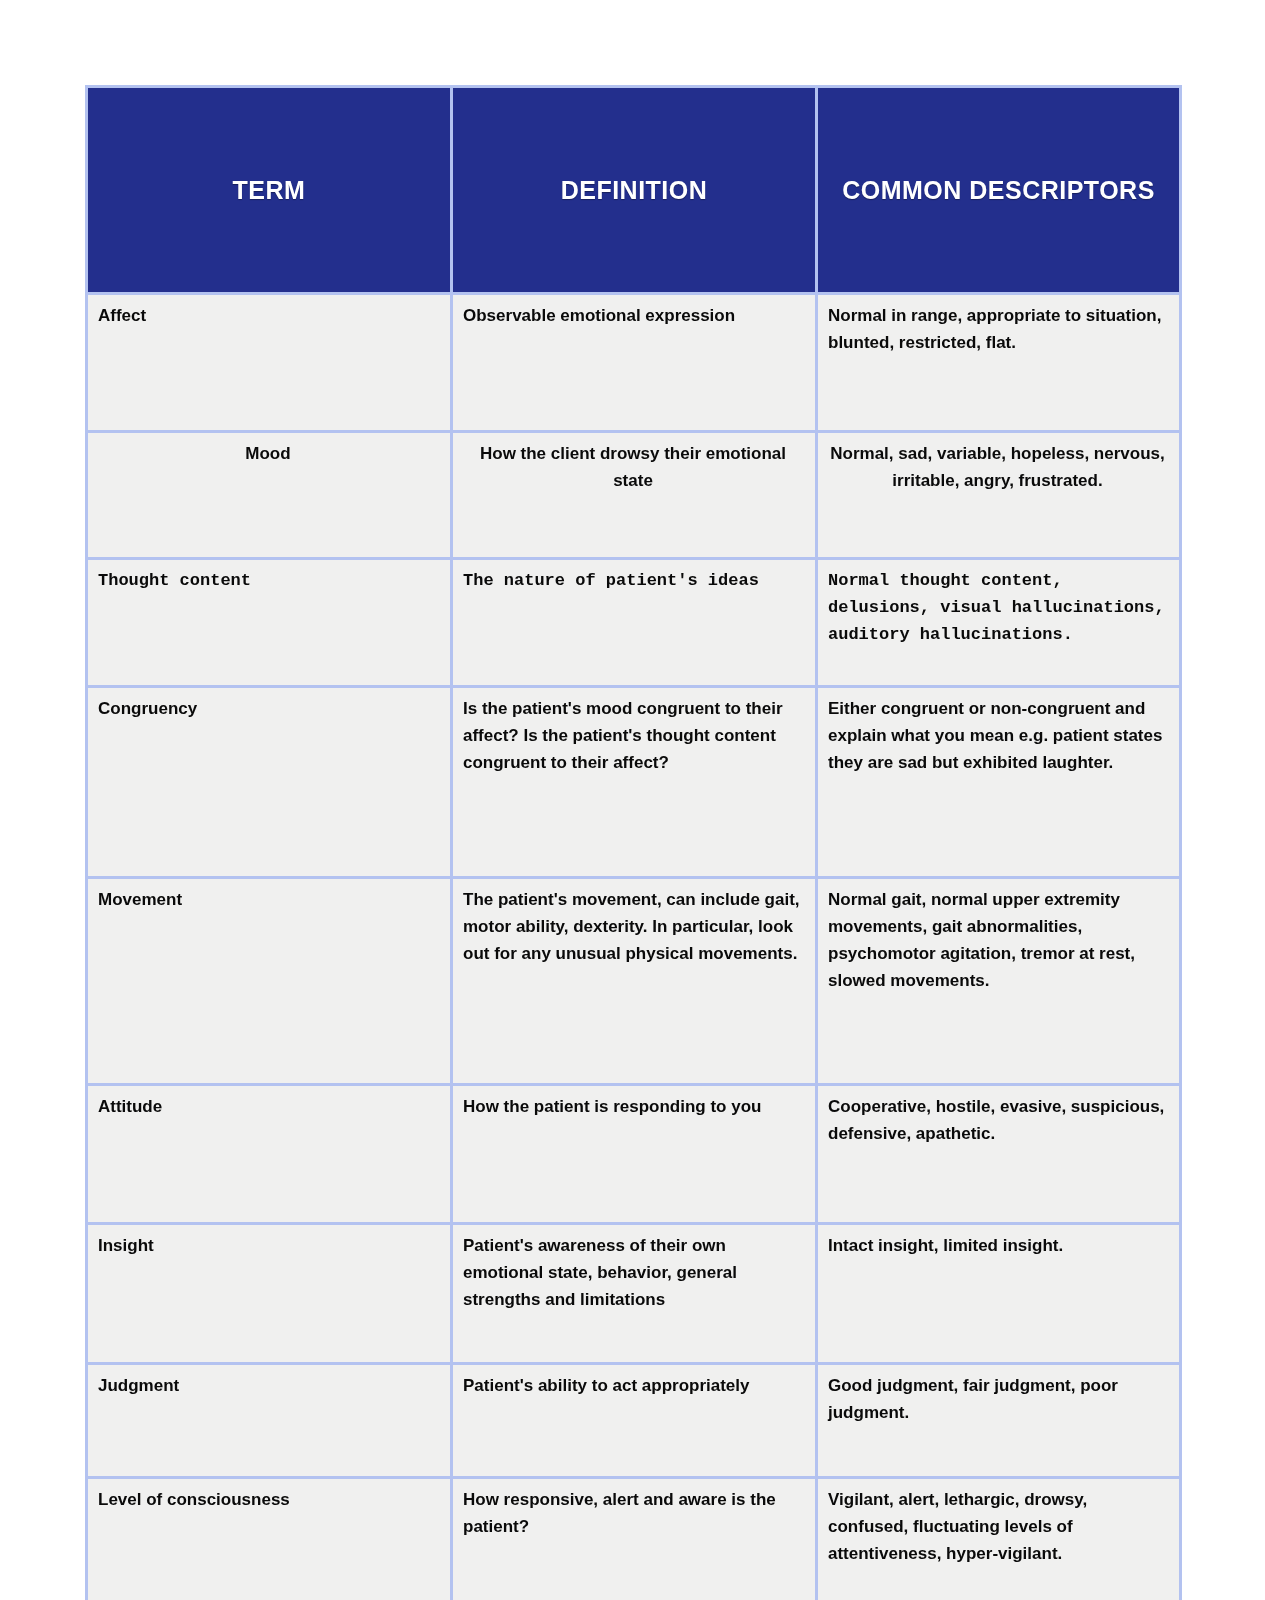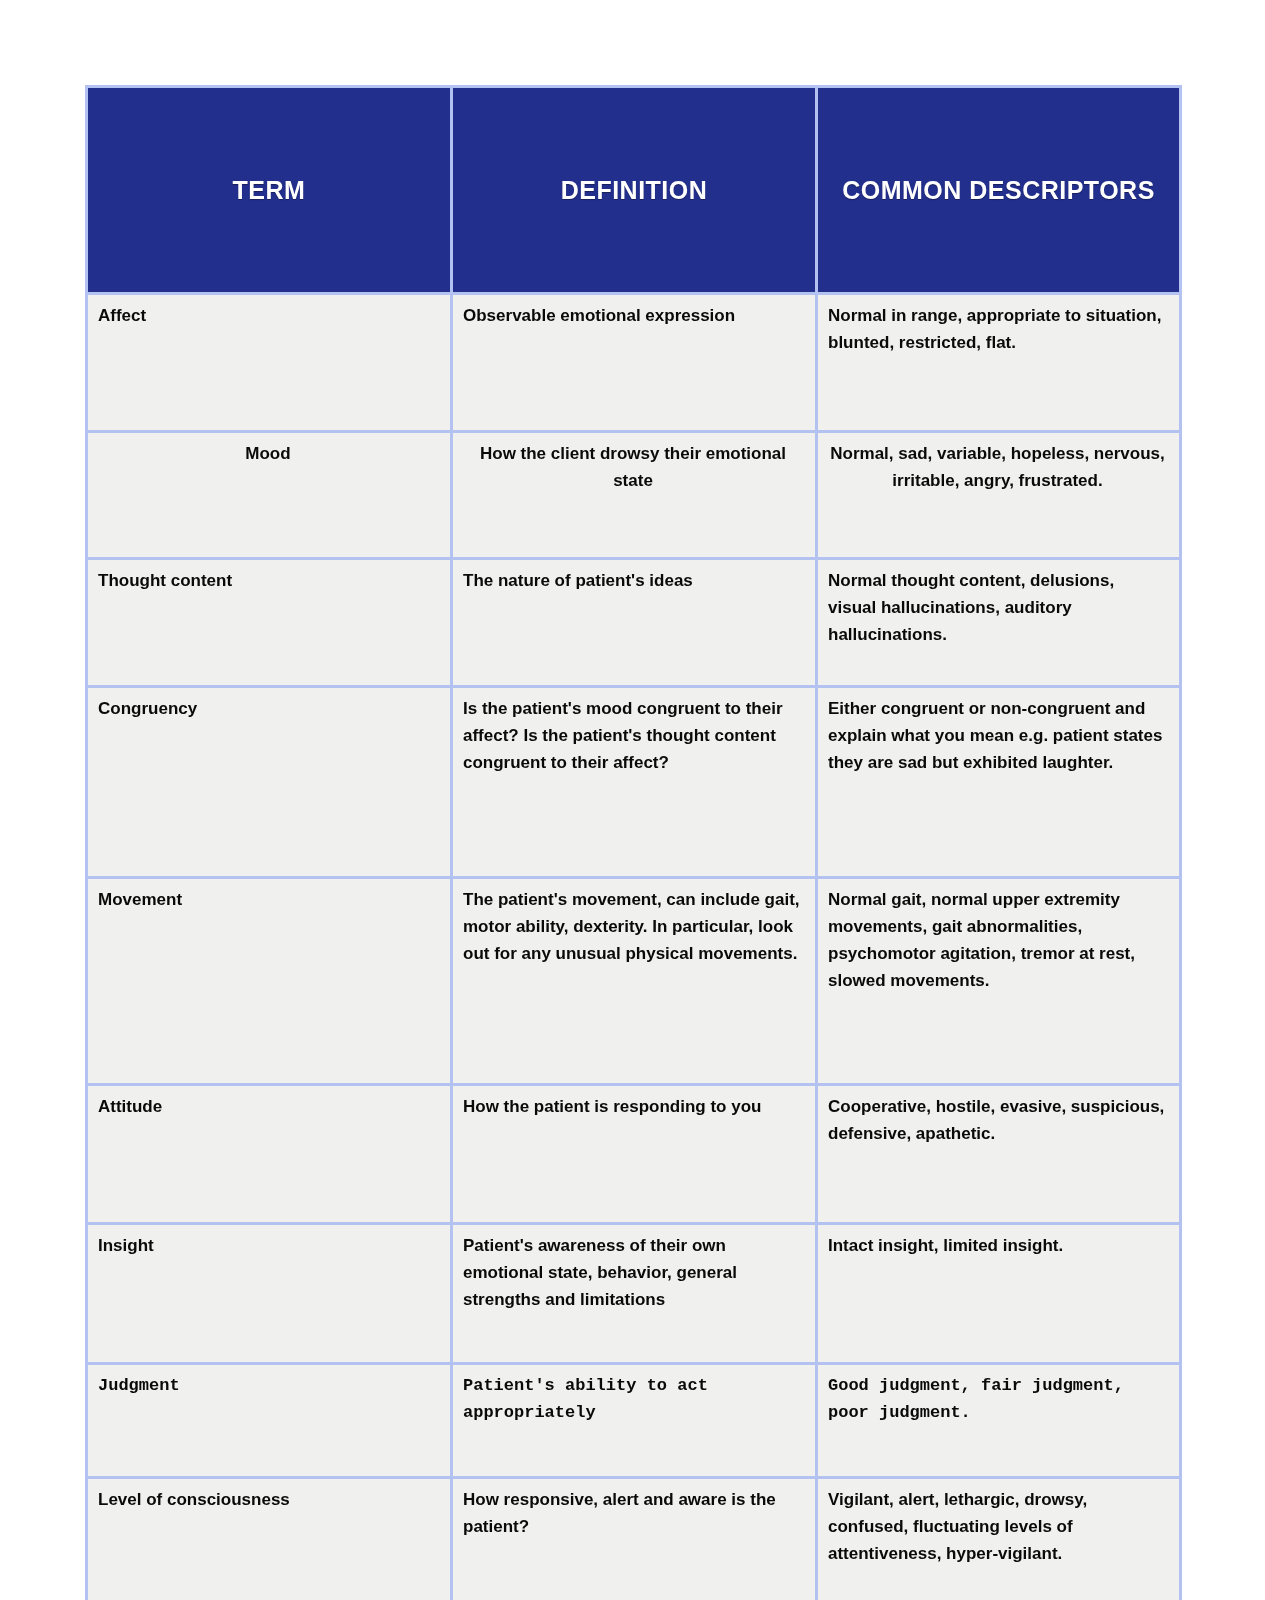--- a/index.html
+++ b/index.html
@@ -46,27 +46,27 @@
     font-size: 17px;
     font-weight: bold;
     line-height: 27px;
     vertical-align: top;
     padding: 7px 12px 22px 10px;
     text-align: left;
   }
   
   tr.r0 td { height: 106px; }
   tr.r1 td { height: 95px; text-align: center;  }
-  tr.r2 td { height: 96px;  }
+  tr.r2 td { height: 96px; font-family: Liberation Mono, monospace;  }
   tr.r3 td { height: 97px;  }
   tr.r4 td { height: 159px; }
   tr.r5 td { height: 175px; }
   tr.r6 td { height: 107px; }
   tr.r7 td { height: 108px; }
-  tr.r8 td { height: 82px; font-family: Liberation Mono, monospace;  }
+  tr.r8 td { height: 82px;  }
   tr.r9 td { height: 129px; }
 </style>
 </head>
 <body>
 
 <table class="mse-table">
   <colgroup>
     <col class="c1">
     <col class="c2">
     <col class="c3">

